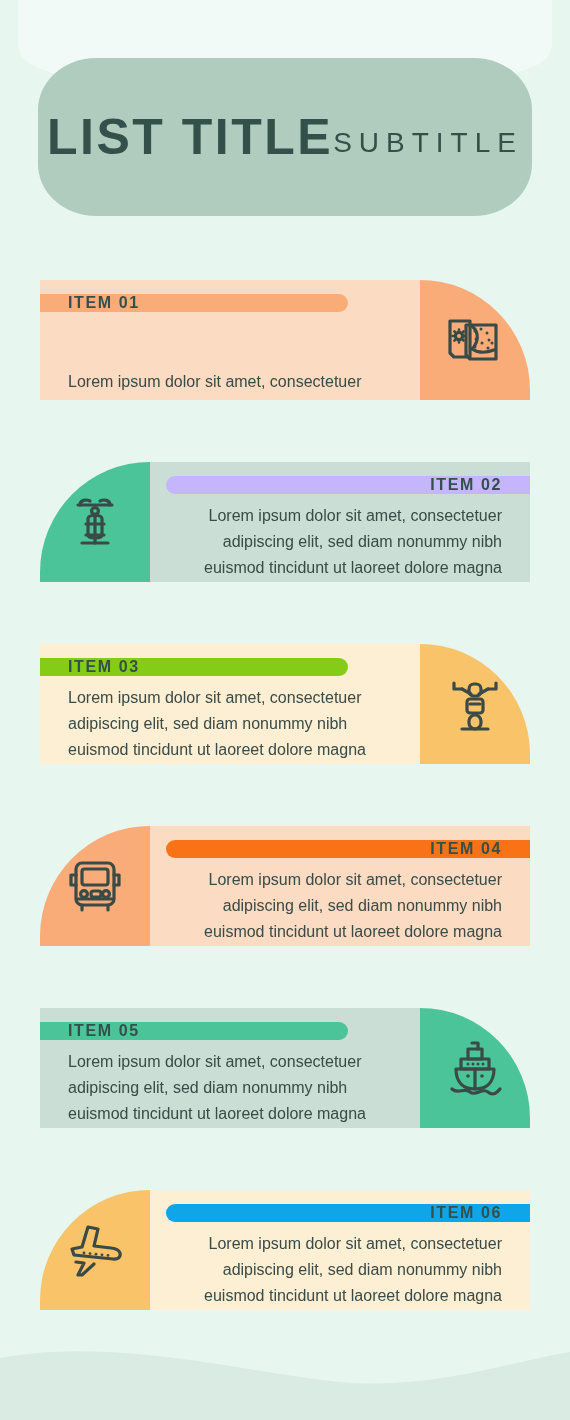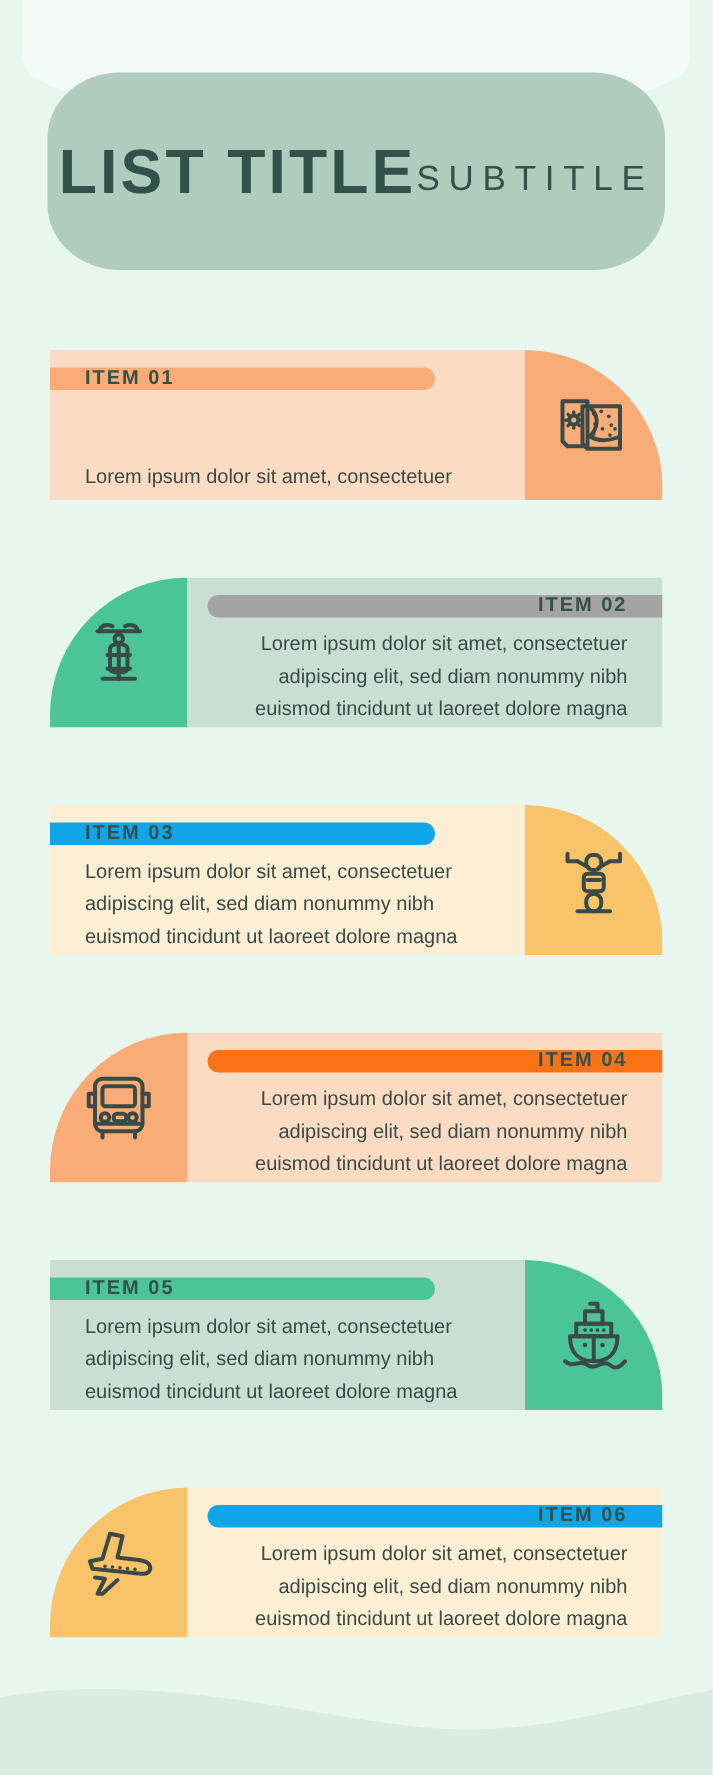--- a/index.html
+++ b/index.html
@@ -192,30 +192,30 @@
           <circle cx="31" cy="20" r="3.4"></circle>
           <path d="M31 23.4 V52"></path>
           <path d="M24 28 C24 23 38 23 38 28 V44 C38 48 24 48 24 44 Z"></path>
           <path d="M22 33 H40"></path>
           <path d="M22 44 H40"></path>
           <path d="M18 52 H44"></path>
         </svg>
       </span>
     </div>
     <div class="panel" style="background: rgb(203, 222, 213);">
-      <div class="pill" style="background: #a3a3a3;">
+      <div class="pill" style="background: #c4b5fd;">
         <span>ITEM 02</span>
       </div>
       <div class="desc">Lorem ipsum dolor sit amet, consectetuer adipiscing elit, sed diam nonummy nibh euismod tincidunt ut laoreet dolore magna aliquam erat volutpat.</div>
     </div>
   </div>
 
   <div class="row icon-right">
     <div class="panel" style="background: rgb(253, 239, 211);">
-      <div class="pill" style="background: #0ea5e9;">
+      <div class="pill" style="background: #84cc16;">
         <span>ITEM 03</span>
       </div>
       <div class="desc">Lorem ipsum dolor sit amet, consectetuer adipiscing elit, sed diam nonummy nibh euismod tincidunt ut laoreet dolore magna aliquam erat volutpat.</div>
     </div>
     <div class="art" style="background: rgb(249, 195, 106);">
       <span>
         <svg width="62" height="62" viewBox="0 0 62 62" fill="none" stroke="#3A4A46" stroke-width="3.2" stroke-linecap="round" stroke-linejoin="round">
           <path d="M10 10 V16 H18"></path>
           <path d="M52 10 V16 H44"></path>
           <path d="M18 16 L27 21"></path>

